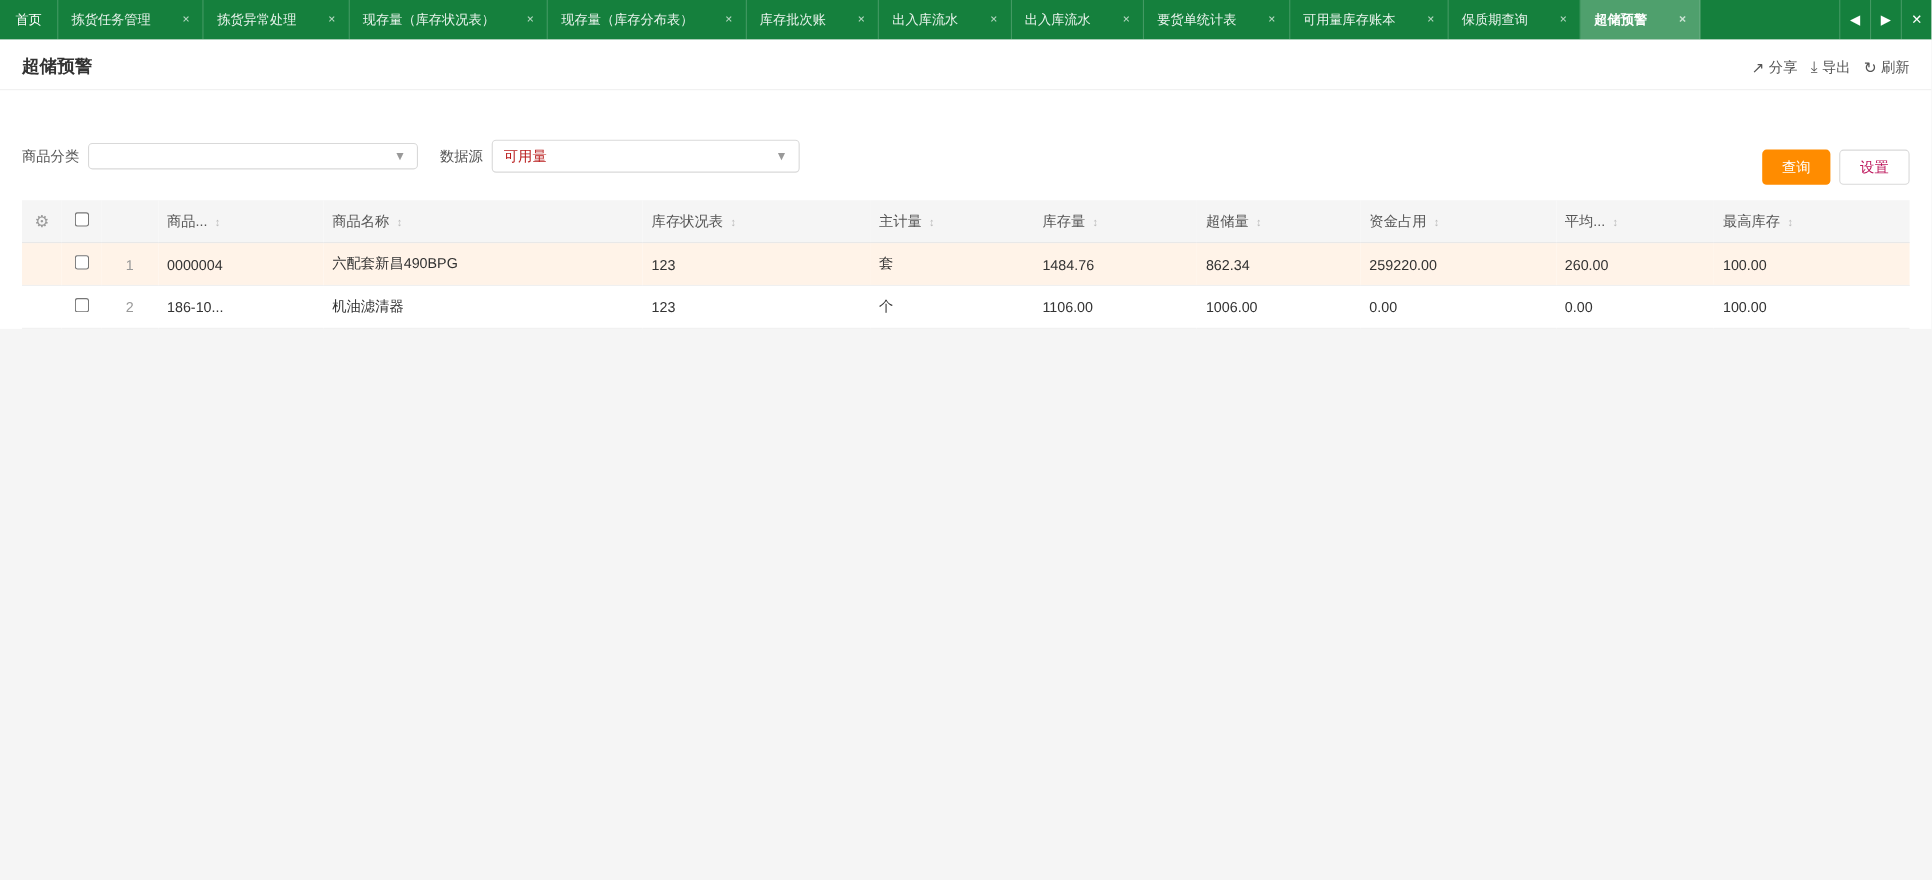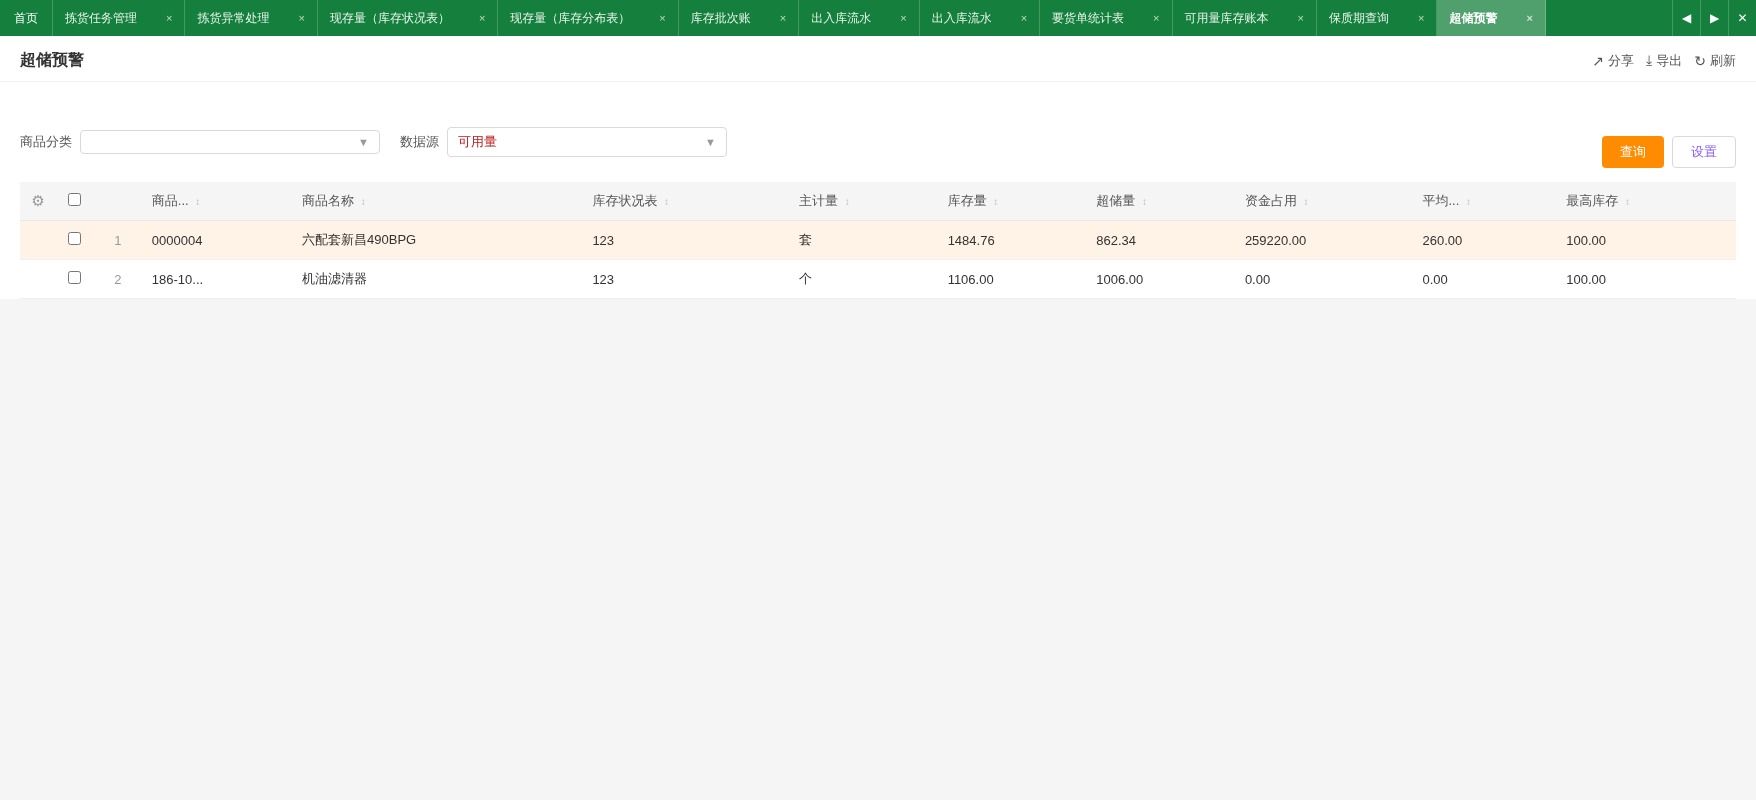--- a/index.html
+++ b/index.html
@@ -82,21 +82,21 @@
       background: #ff8c00;
       color: #fff;
       border: none;
       border-radius: 4px;
       padding: 6px 18px;
       font-size: 13px;
       cursor: pointer;
     }
     .btn-settings {
       background: #fff;
-      color: #8b5cf6;
+      color: #be185d;
       border: 1px solid #d9d9d9;
       border-radius: 4px;
       padding: 6px 18px;
       font-size: 13px;
       cursor: pointer;
       text-align: center;
     }
 
     
     .table-container {

